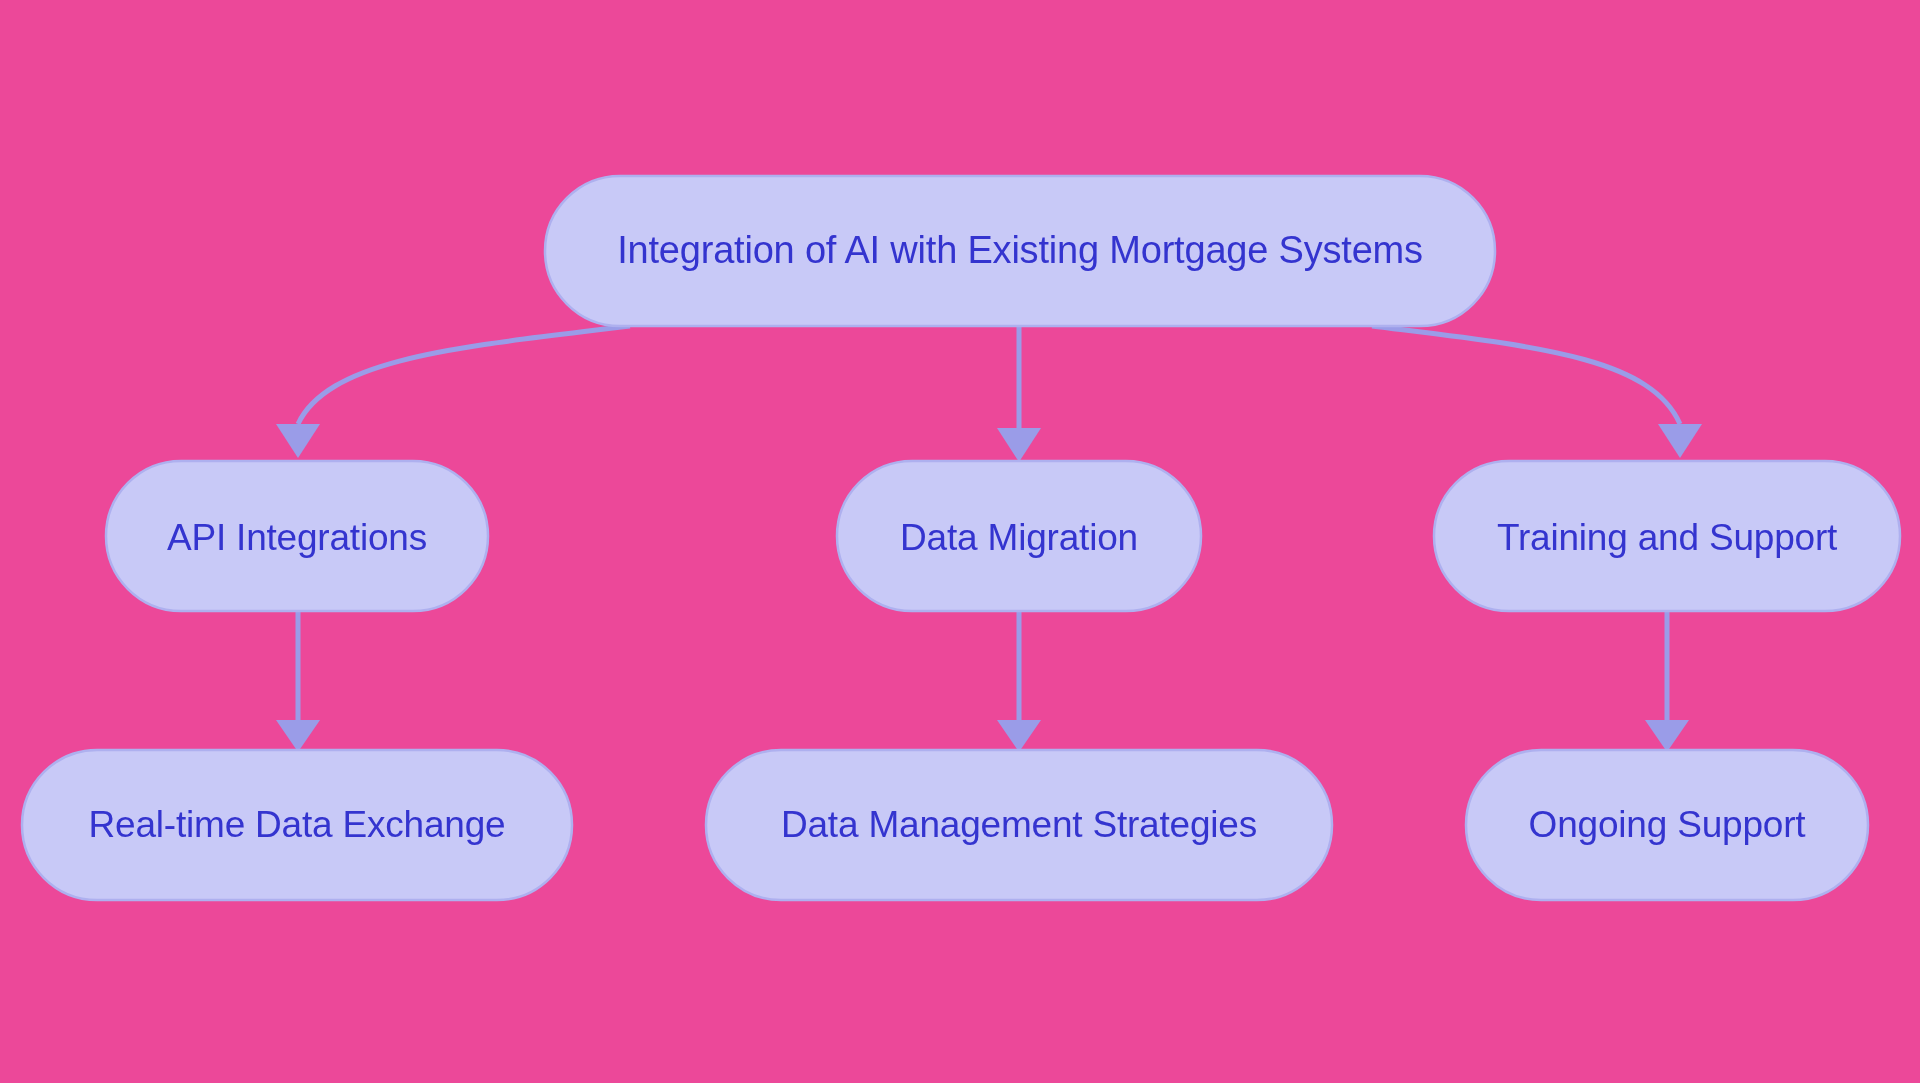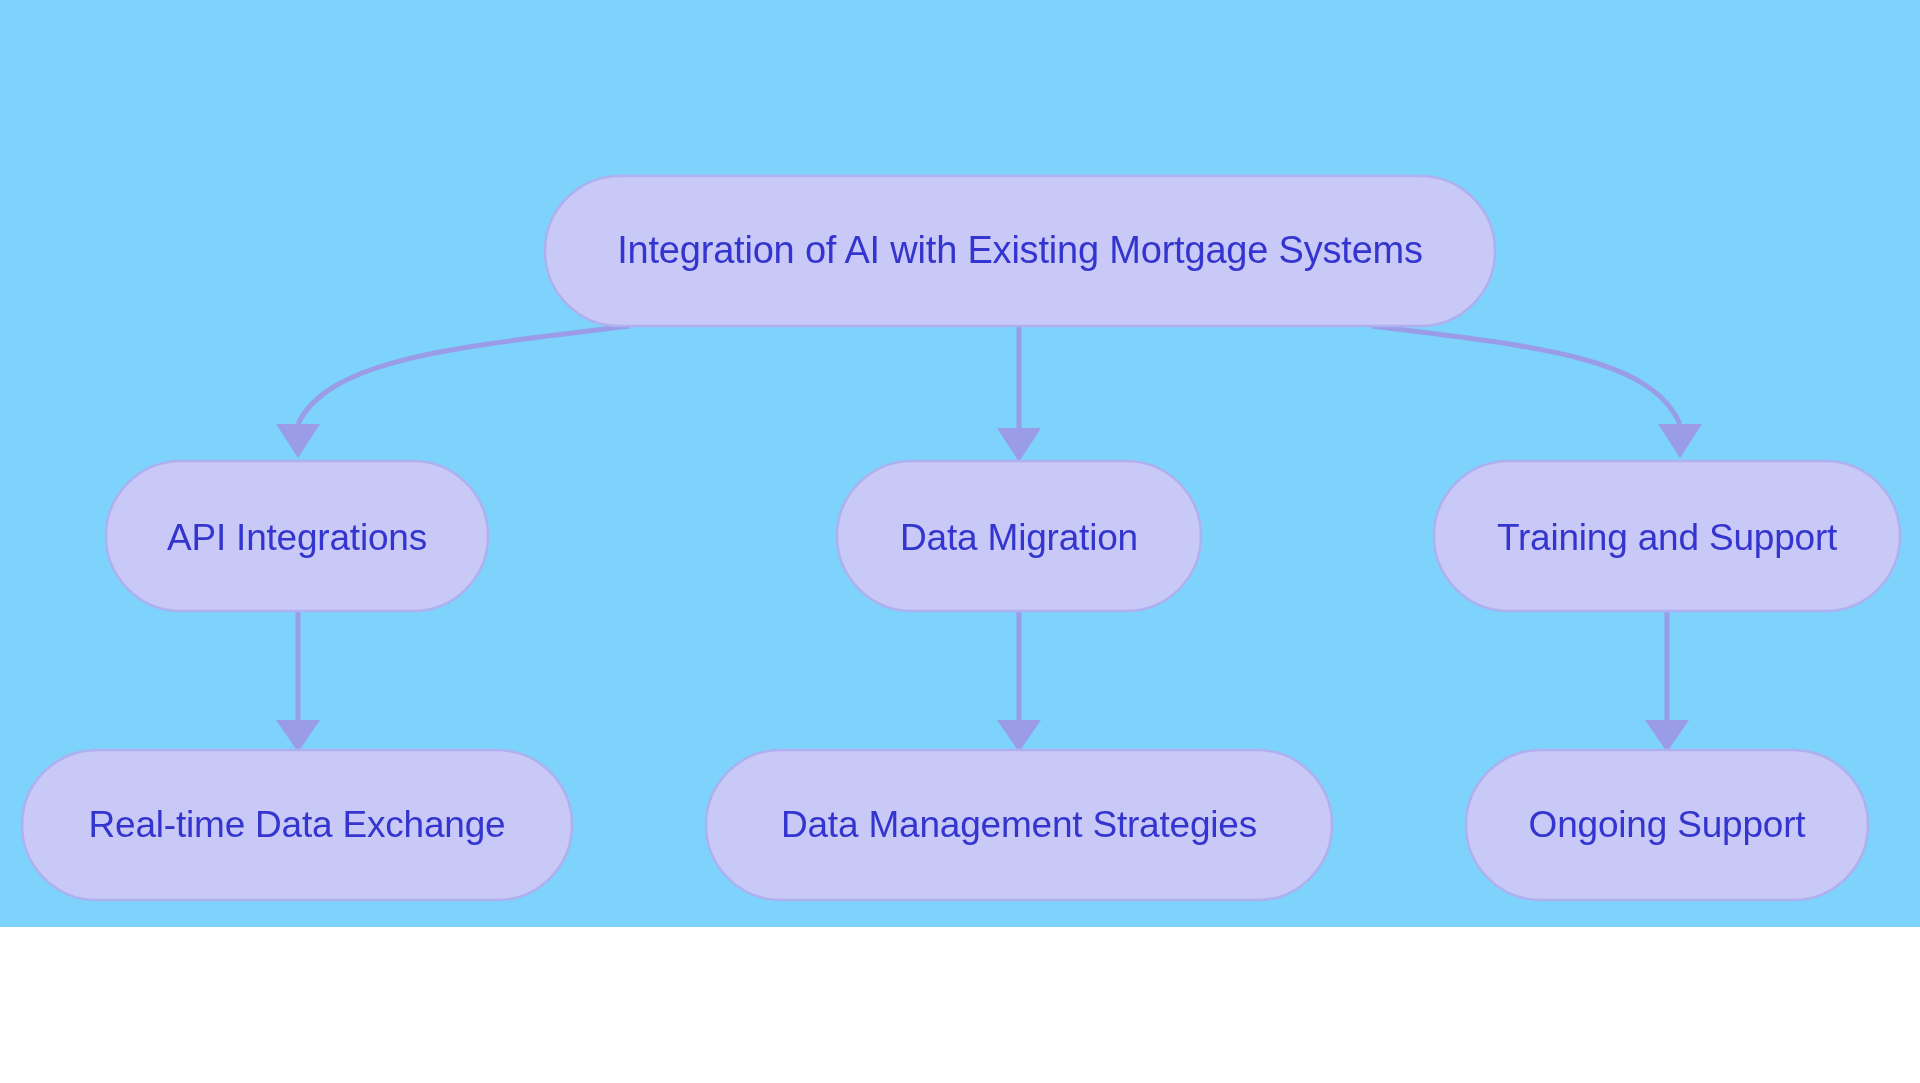--- a/index.html
+++ b/index.html
@@ -9,22 +9,22 @@
   }
   body {
     width: 1920px;
     height: 1083px;
     overflow: hidden;
     font-family: "Liberation Sans", sans-serif;
   }
   #flowchart-root {
     position: relative;
     width: 1920px;
-    height: 927px;
-    background: #7dd3fc;
+    height: 1083px;
+    background: #ec4899;
   }
   svg.diagram-canvas {
     display: block;
     width: 1920px;
     height: 1083px;
   }
   .node-shape {
     fill: #c8c9f7;
     stroke: #aeb0ef;
     stroke-width: 2.5;

